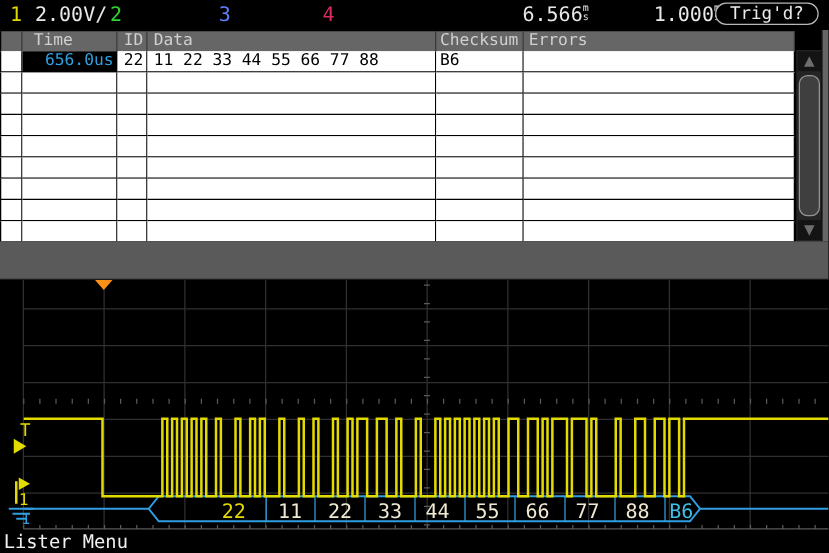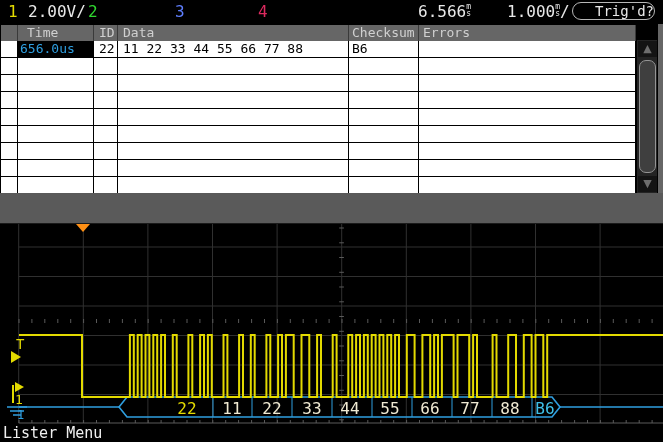--- a/index.html
+++ b/index.html
@@ -5,32 +5,32 @@
   *{margin:0;padding:0;box-sizing:border-box}
   html,body{background:#000}
   .screen{position:relative;width:663px;height:442px;background:#000;overflow:hidden;
           font-family:"DejaVu Sans Mono","Liberation Mono",monospace}
   
   .topbar{position:absolute;top:0;left:0;width:663px;height:22px;background:#000}
   .topbar .it{position:absolute;top:2px;font-size:16px;color:#e8e8e8;white-space:pre}
   .stack{display:inline-flex;flex-direction:column;vertical-align:top;margin-top:1px}
   .stack b{font-weight:normal;font-size:8px;line-height:7px}
   .trig-btn{position:absolute;left:572px;top:2px;width:83px;height:18px;border:1px solid #b8b8b8;
-            border-radius:9px;color:#e8e8e8;font-size:14px;text-align:right;line-height:16px;background:#000}
+            border-radius:9px;color:#e8e8e8;font-size:14px;text-align:center;line-height:16px;background:#000}
   
   .lister{position:absolute;top:24px;left:0;width:548px;border-top:1px solid #000}
   .lrow{display:grid;grid-template-columns:18px 76px 24px 231px 70px 217px;width:636px}
   .lhead{height:16px;background:#666}
   .lhead .cell{color:#d0d0d0;font-size:13px;line-height:16px;border-right:1px solid #3a3a3a;overflow:hidden;white-space:pre}
   .body-row{height:17px;background:#fff}
   .body-row .cell{font-size:13px;line-height:16px;color:#000;border-right:1px solid #000;
                   border-bottom:1px solid #000;overflow:hidden;white-space:pre;background:#fff}
   .cell.c0{padding-left:0;border-left:1px solid #000}
   .cell.c1{padding-left:9px}
-  .body-row .cell.c1{padding-left:2px}
+  .body-row .cell.c1{padding-left:18px}
   .cell.c2{padding-left:5px}
   .cell.c3{padding-left:5px}
   .cell.c4{padding-left:3px}
   .cell.c5{padding-left:4px}
   .cell.sel{background:#000;color:#2f9fe0}
   
   .sb{position:absolute;left:636px;top:40px;width:21px;height:153px;background:#242424;border-left:1px solid #000}
   .sb .btn{position:absolute;left:1px;width:19px;height:16px;background:#141414;color:#6e6e6e;
            font-size:11px;text-align:center;line-height:16px;cursor:pointer;font-family:"DejaVu Sans",sans-serif}
   .sb .up{top:1px}.sb .down{bottom:1px}
@@ -51,21 +51,21 @@
 
 <div class="screen">
 
   <div class="topbar">
     <span class="it" style="left: 8px; color: rgb(227, 218, 0);">1</span>
     <span class="it" style="left:28px">2.00V/</span>
     <span class="it" style="left: 88px; color: rgb(47, 213, 47);">2</span>
     <span class="it" style="left: 175px; color: rgb(95, 127, 255);">3</span>
     <span class="it" style="left: 258px; color: rgb(221, 42, 95);">4</span>
     <span class="it" style="left:418px"><span>6.566</span><span class="stack"><b>m</b><b>s</b></span></span>
-    <span class="it" style="left:507px"><span>1.000</span><span class="stack"><b>m</b><b>s</b></span><span>/</span></span>
+    <span class="it" style="left:523px"><span>1.000</span><span class="stack"><b>m</b><b>s</b></span><span>/</span></span>
     <div class="trig-btn">Trig'd?</div>
   </div>
 
   <div class="lister">
     <div class="lrow lhead">
         <div class="cell c0"></div>
         <div class="cell c1">Time</div>
         <div class="cell c2">ID</div>
         <div class="cell c3">Data</div>
         <div class="cell c4">Checksum</div>

